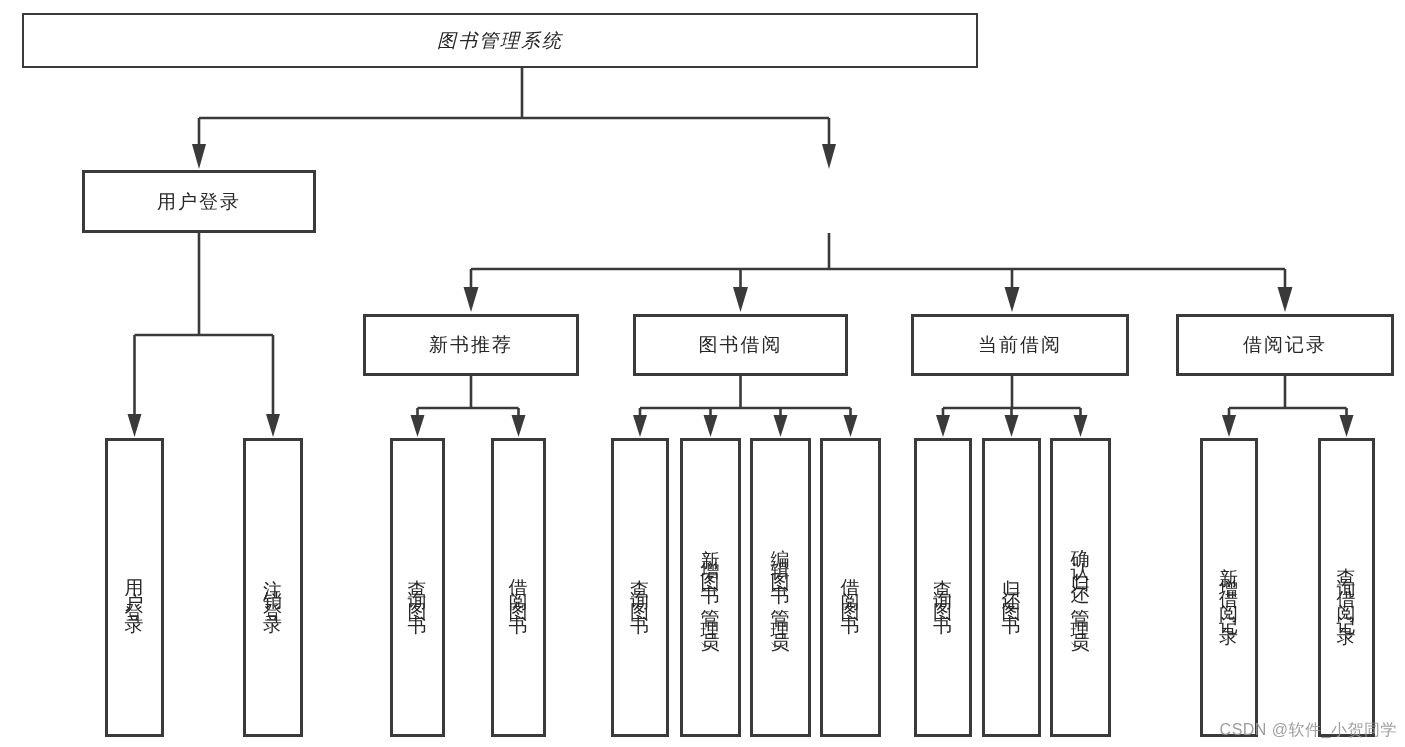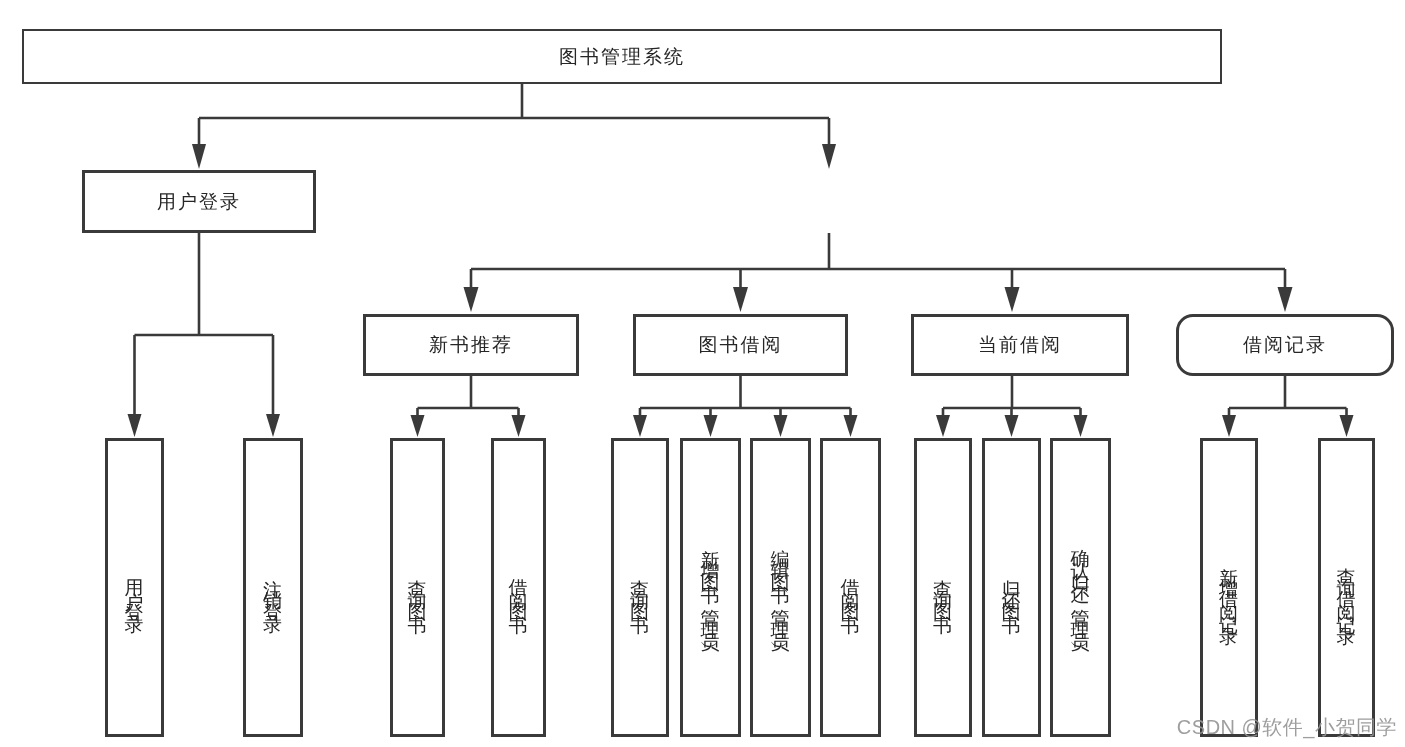--- a/index.html
+++ b/index.html
@@ -38,50 +38,50 @@
   }
   .vtext {
     writing-mode: vertical-rl;
     text-orientation: mixed;
     font-size: 19px;
     line-height: 1;
     letter-spacing: 12px;
     white-space: nowrap;
   }
   
-  .n-root   { left: 22px;  top: 29px;  width: 1200px; height: 55px; border-width: 2.5px; }
+  .n-root   { left: 22px;  top: 13px;  width: 956px; height: 55px; border-width: 2.5px; font-style: italic; }
   
   .n-l2-1   { left: 82px;  top: 170px; width: 234px; height: 63px; }
   .n-l2-2   { left: 711px; top: 170px; width: 236px; height: 63px; }
   
   .n-l3-1   { left: 363px;  top: 314px; width: 216px; height: 62px; }
   .n-l3-2   { left: 633px;  top: 314px; width: 215px; height: 62px; }
   .n-l3-3   { left: 903px;  top: 314px; width: 218px; height: 62px; margin-left: 8px; }
-  .n-l3-4   { left: 1176px; top: 314px; width: 218px; height: 62px; border-radius: 17px; }
+  .n-l3-4   { left: 1176px; top: 314px; width: 218px; height: 62px; }
   
   .leaf     { top: 438px; height: 299px; }
   .n-a1 { left: 105px;  width: 59px; }
   .n-a2 { left: 243px;  width: 60px; }
   .n-b1 { left: 390px;  width: 55px; }
   .n-b2 { left: 491px;  width: 55px; }
   .n-c1 { left: 611px;  width: 58px; }
   .n-c2 { left: 680px;  width: 61px; }
   .n-c3 { left: 750px;  width: 61px; }
   .n-c4 { left: 820px;  width: 61px; }
   .n-d1 { left: 914px;  width: 58px; }
   .n-d2 { left: 982px;  width: 59px; }
   .n-d3 { left: 1050px; width: 61px; }
   .n-e1 { left: 1200px; width: 58px; }
   .n-e2 { left: 1318px; width: 57px; }
 
   .watermark {
     position: absolute;
     right: 8px;
     bottom: 6px;
-    font-size: 20px;
+    font-size: 16px;
     letter-spacing: 0.5px;
     color: rgba(150, 150, 150, 0.92);
     z-index: 5;
     white-space: nowrap;
   }
 </style>
 </head>
 <body>
 
 <div class="canvas">

